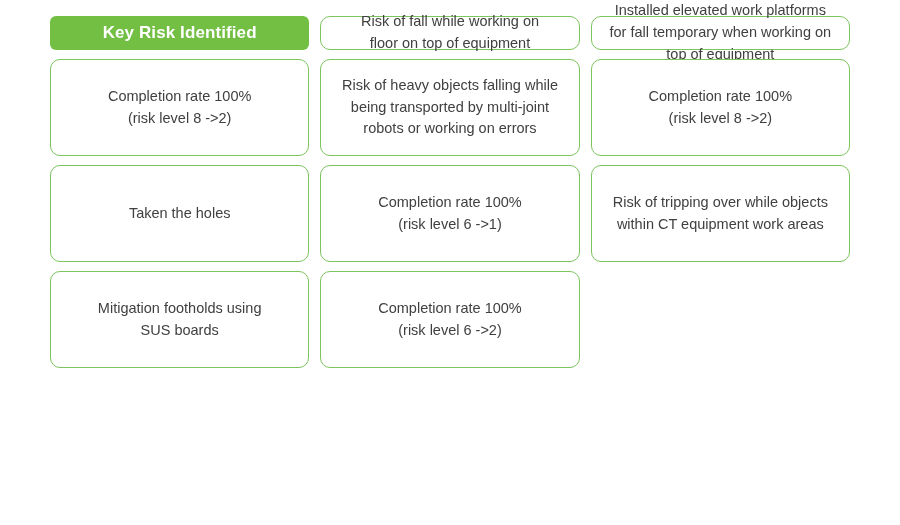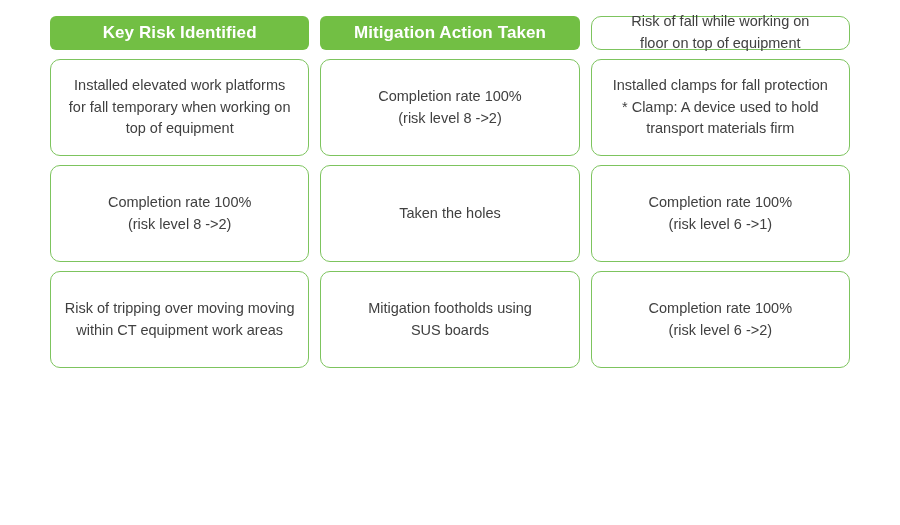--- a/index.html
+++ b/index.html
@@ -49,40 +49,39 @@
     line-height: 1.5;
     white-space: pre-line;
   }
 </style>
 </head>
 <body>
 
 <div class="risk-table">
 
   <div class="header-cell">Key Risk Identified</div>
-  <div class="header-cell">Mitigation Action Taken</div>
 
   <div class="body-cell">Risk of fall while working on
 floor on top of equipment</div>
   <div class="body-cell">Installed elevated work platforms
 for fall temporary when working on
 top of equipment</div>
   <div class="body-cell">Completion rate 100%
 (risk level 8 -&gt;2)</div>
 
-  <div class="body-cell">Installed clamps for fall protection
-* Clamp: A device used to hold
-transport materials firm</div>
+  <div class="body-cell">Risk of heavy objects falling while
+being transported by multi-joint
+robots or working on errors</div>
   <div class="body-cell">Completion rate 100%
 (risk level 8 -&gt;2)</div>
 
   <div class="body-cell">Taken the holes</div>
   <div class="body-cell">Completion rate 100%
 (risk level 6 -&gt;1)</div>
 
-  <div class="body-cell">Risk of tripping over moving moving
+  <div class="body-cell">Risk of tripping over while objects
 within CT equipment work areas</div>
   <div class="body-cell">Mitigation footholds using
 SUS boards</div>
   <div class="body-cell">Completion rate 100%
 (risk level 6 -&gt;2)</div>
 
 </div>
 
 </body></html>

